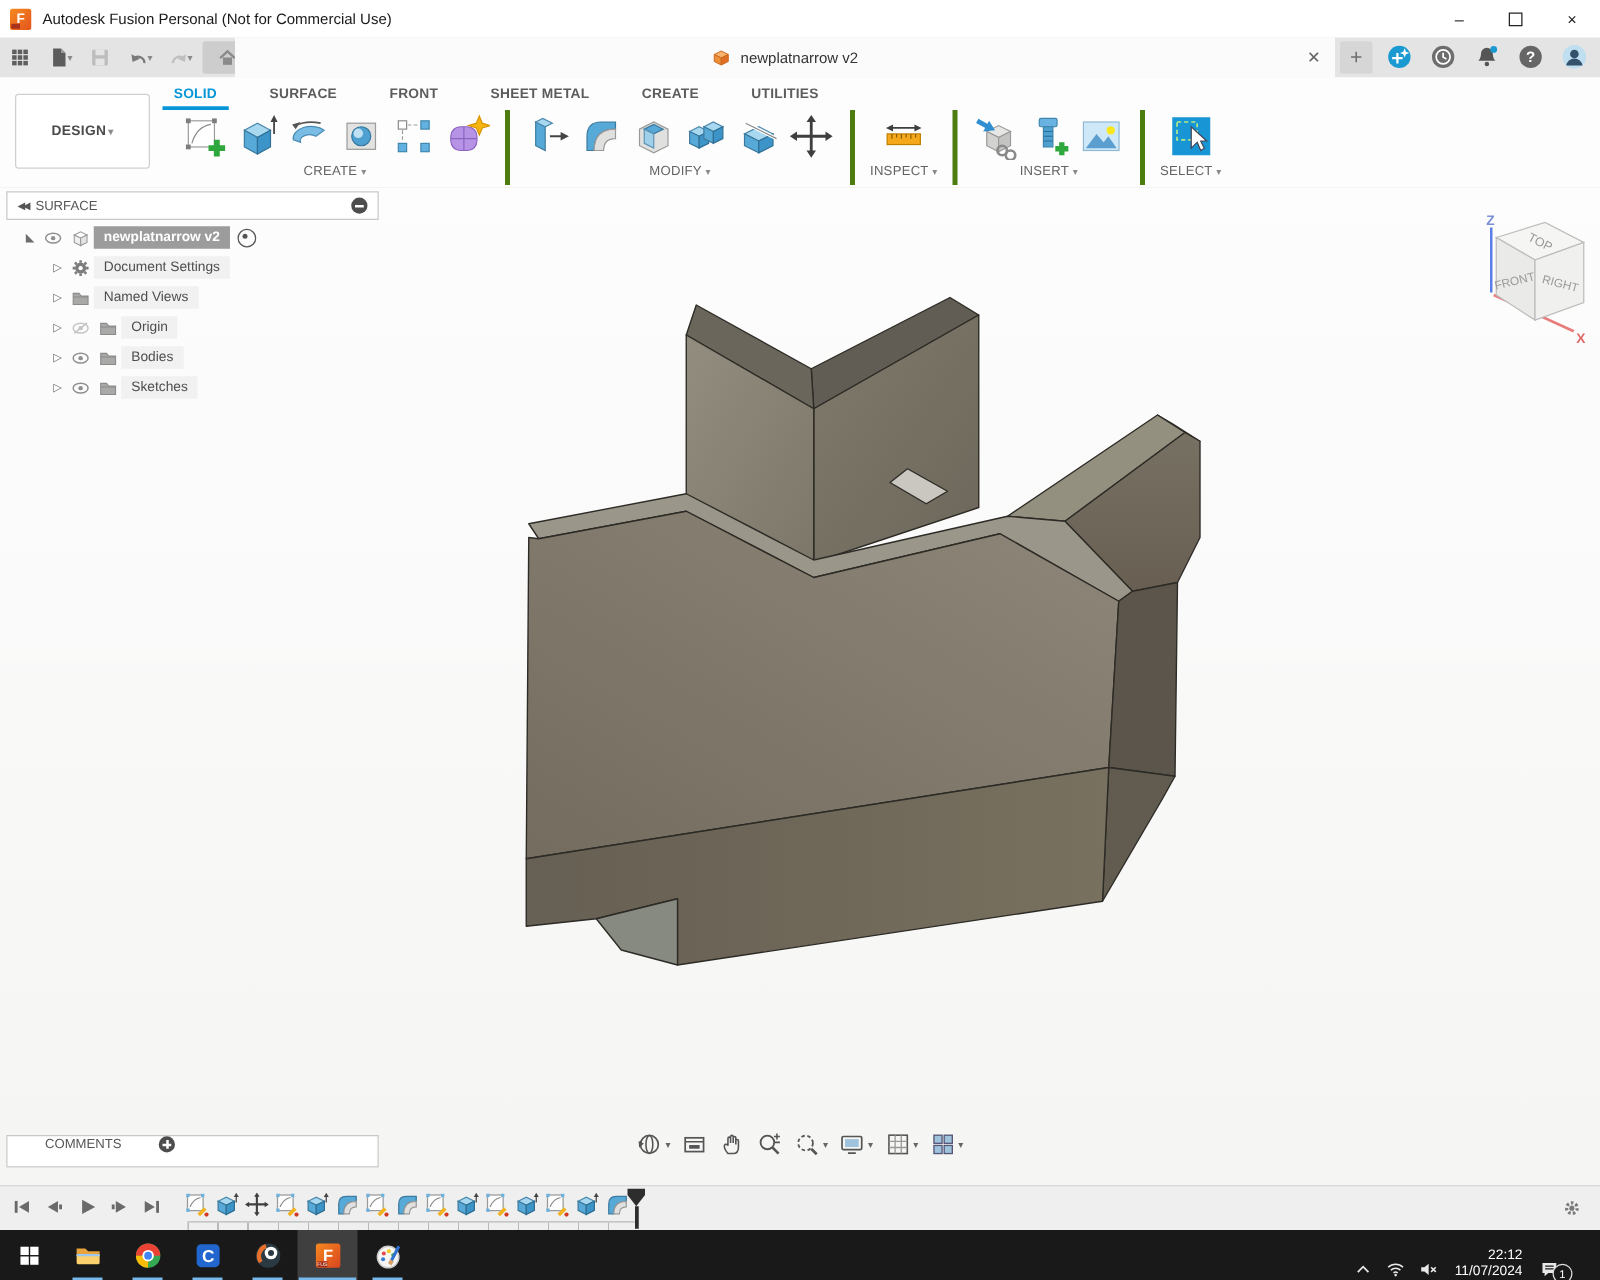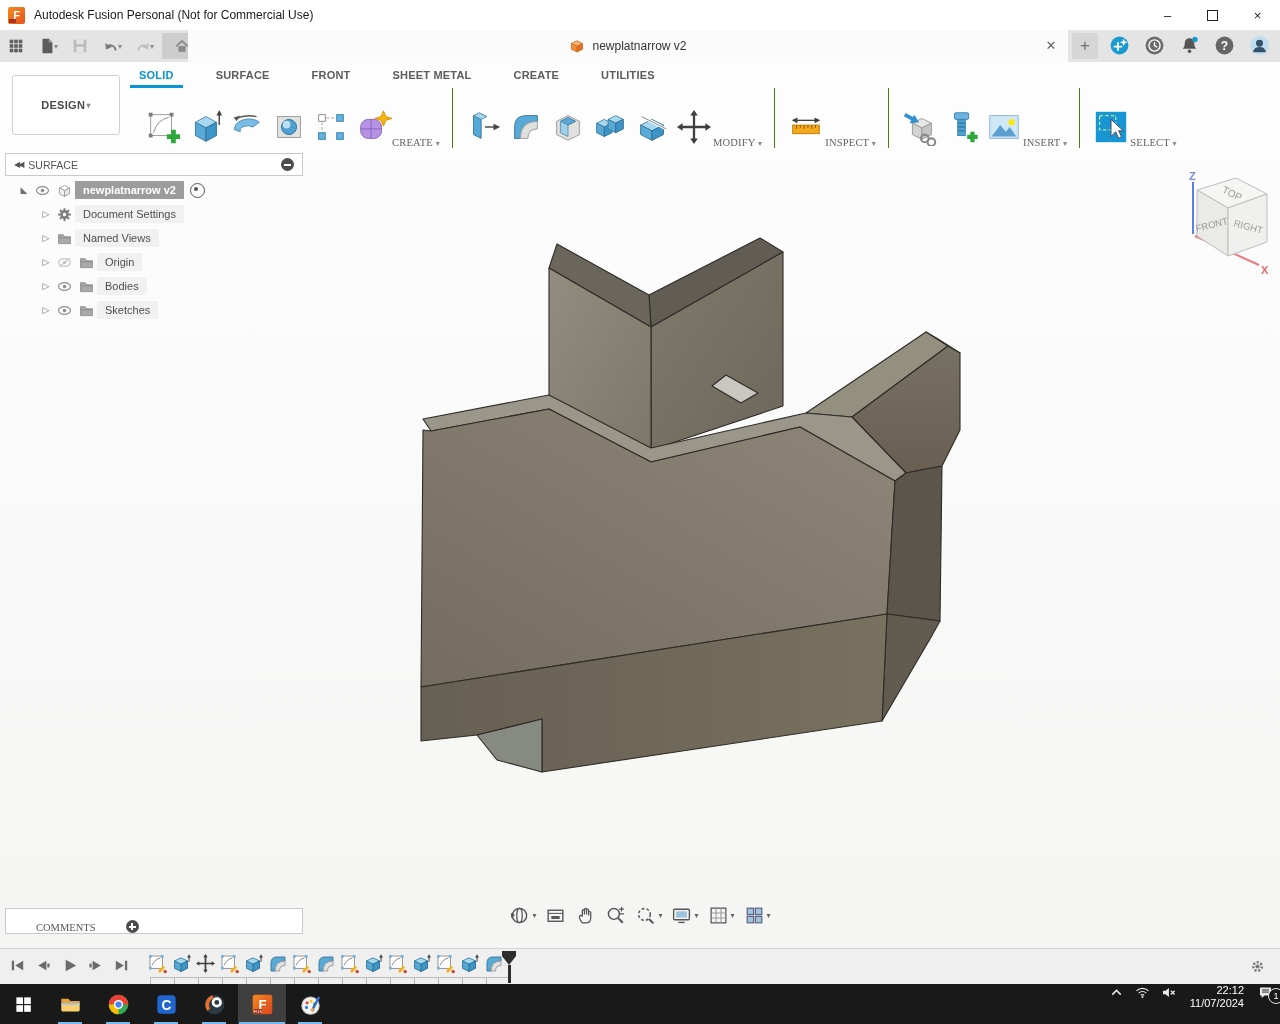--- a/index.html
+++ b/index.html
@@ -35,22 +35,22 @@
 
   
   #ribbon{left:0;top:62px;width:1280px;height:88px;background:#fdfdfd;border-bottom:1px solid #d7d7d7;}
   #design-box{position:absolute;left:12px;top:13px;width:106px;height:58px;border:1px solid #d0d0d0;border-radius:3px;background:#fff;
               display:flex;align-items:center;justify-content:center;font-size:11px;font-weight:bold;color:#4a4a4a;letter-spacing:.3px;}
   #tabs{position:absolute;left:118px;top:0;height:26px;display:flex;}
   .tab{padding:0 21px;height:26px;display:flex;align-items:center;font-size:11px;font-weight:bold;color:#5c5c5c;position:relative;letter-spacing:.2px;}
   .tab.active{color:#0696d7;}
   .tab.active::after{content:"";position:absolute;left:12px;right:12px;bottom:0;height:3px;background:#0696d7;}
   #groups{position:absolute;left:132px;top:26px;height:60px;display:flex;}
-  .rgroup{display:flex;flex-direction:row;align-items:flex-end;padding:0 12px;font-family:Liberation Serif, serif;}
-  .rgroup + .rgroup{border-left:1px solid #4d7c0f;}
+  .rgroup{display:flex;flex-direction:column;align-items:center;padding:0 12px;}
+  .rgroup + .rgroup{border-left:4px solid #4d7c0f;}
   .ricons{display:flex;gap:4px;align-items:center;height:42px;}
   .ricons svg{width:38px;height:38px;}
   .rlabel{font-size:10.5px;color:#636363;margin-top:1px;letter-spacing:.2px;}
   .rlabel b{font-weight:normal;color:#8a8a8a;font-size:8px;}
 
   
   #canvas{left:0;top:150px;width:1280px;height:798px;background:linear-gradient(180deg,#fdfdfd,#f5f5f4);}
   #model-svg{position:absolute;left:0;top:0;width:1280px;height:798px;}
 
   
@@ -69,21 +69,21 @@
   .brow .blabel{font-size:11px;color:#4e4e4e;background:#f1f1f1;padding:3px 8px;}
   .brow.root .blabel{background:#9c9c9c;color:#fff;font-weight:bold;}
   .brow .radio{width:13px;height:13px;border:1.5px solid #555;border-radius:50%;margin-left:6px;position:relative;}
   .brow .radio::after{content:"";position:absolute;left:3.2px;top:3.2px;width:4px;height:4px;border-radius:50%;background:#555;}
 
   
   #viewcube{position:absolute;left:1163px;top:18px;width:110px;height:110px;}
 
   
   #comments{position:absolute;left:5px;top:758px;width:296px;height:24px;background:#fff;border:1px solid #c9c9c9;
-            display:flex;align-items:flex-end;font-size:10.5px;color:#555;font-family:Liberation Serif, serif;}
+            display:flex;align-items:flex-start;font-size:10.5px;color:#555;}
   #comments span{margin-left:30px;}
   #comments-add{margin-left:auto;margin-right:8px;width:13px;height:13px;border-radius:50%;background:#4d4d4d;position:relative;}
   #comments-add::before,#comments-add::after{content:"";position:absolute;background:#fff;}
   #comments-add::before{left:3px;top:6px;width:7px;height:1.6px;}
   #comments-add::after{left:5.7px;top:3.3px;width:1.6px;height:7px;}
   #navbar{position:absolute;left:0;top:755px;width:1280px;display:flex;justify-content:center;gap:9px;align-items:center;}
   .navbtn{display:flex;align-items:center;gap:2px;}
   .navbtn svg{width:21px;height:21px;}
   .navbtn .caret{font-size:8px;color:#666;}
 
@@ -111,21 +111,21 @@
   #search-box svg.mag{width:17px;height:17px;margin:0 8px 0 10px;}
   #search-text{font-size:13px;color:#565656;}
   #search-deco{margin-left:auto;margin-right:4px;}
   #search-deco svg{width:30px;height:30px;}
   #task-apps{display:flex;}
   .tapp{width:48px;display:flex;align-items:center;justify-content:center;position:relative;}
   .tapp svg{width:23px;height:23px;}
   .tapp.active{background:#3f3f3f;}
   .tapp .runline{position:absolute;bottom:0;left:50%;transform:translateX(-50%);width:24px;height:2.5px;background:#76b9ed;}
   .tapp.active .runline{width:46px;}
-  #tray{margin-left:auto;display:flex;align-items:flex-start;gap:9px;padding-right:0;}
+  #tray{margin-left:auto;display:flex;align-items:flex-end;gap:9px;padding-right:26px;}
   #tray svg{width:17px;height:17px;}
   #clock{text-align:right;color:#fff;font-size:11px;line-height:13px;margin:0 4px;}
   #action-btn{position:relative;padding-right:6px;}
   #action-badge{position:absolute;right:-4px;bottom:-3px;width:14px;height:14px;border:1px solid #dedede;border-radius:50%;
                 color:#fff;font-size:9px;display:flex;align-items:center;justify-content:center;background:#191919;}
 </style>
 </head>
 <body>
 
 <div class="abs" id="titlebar">

